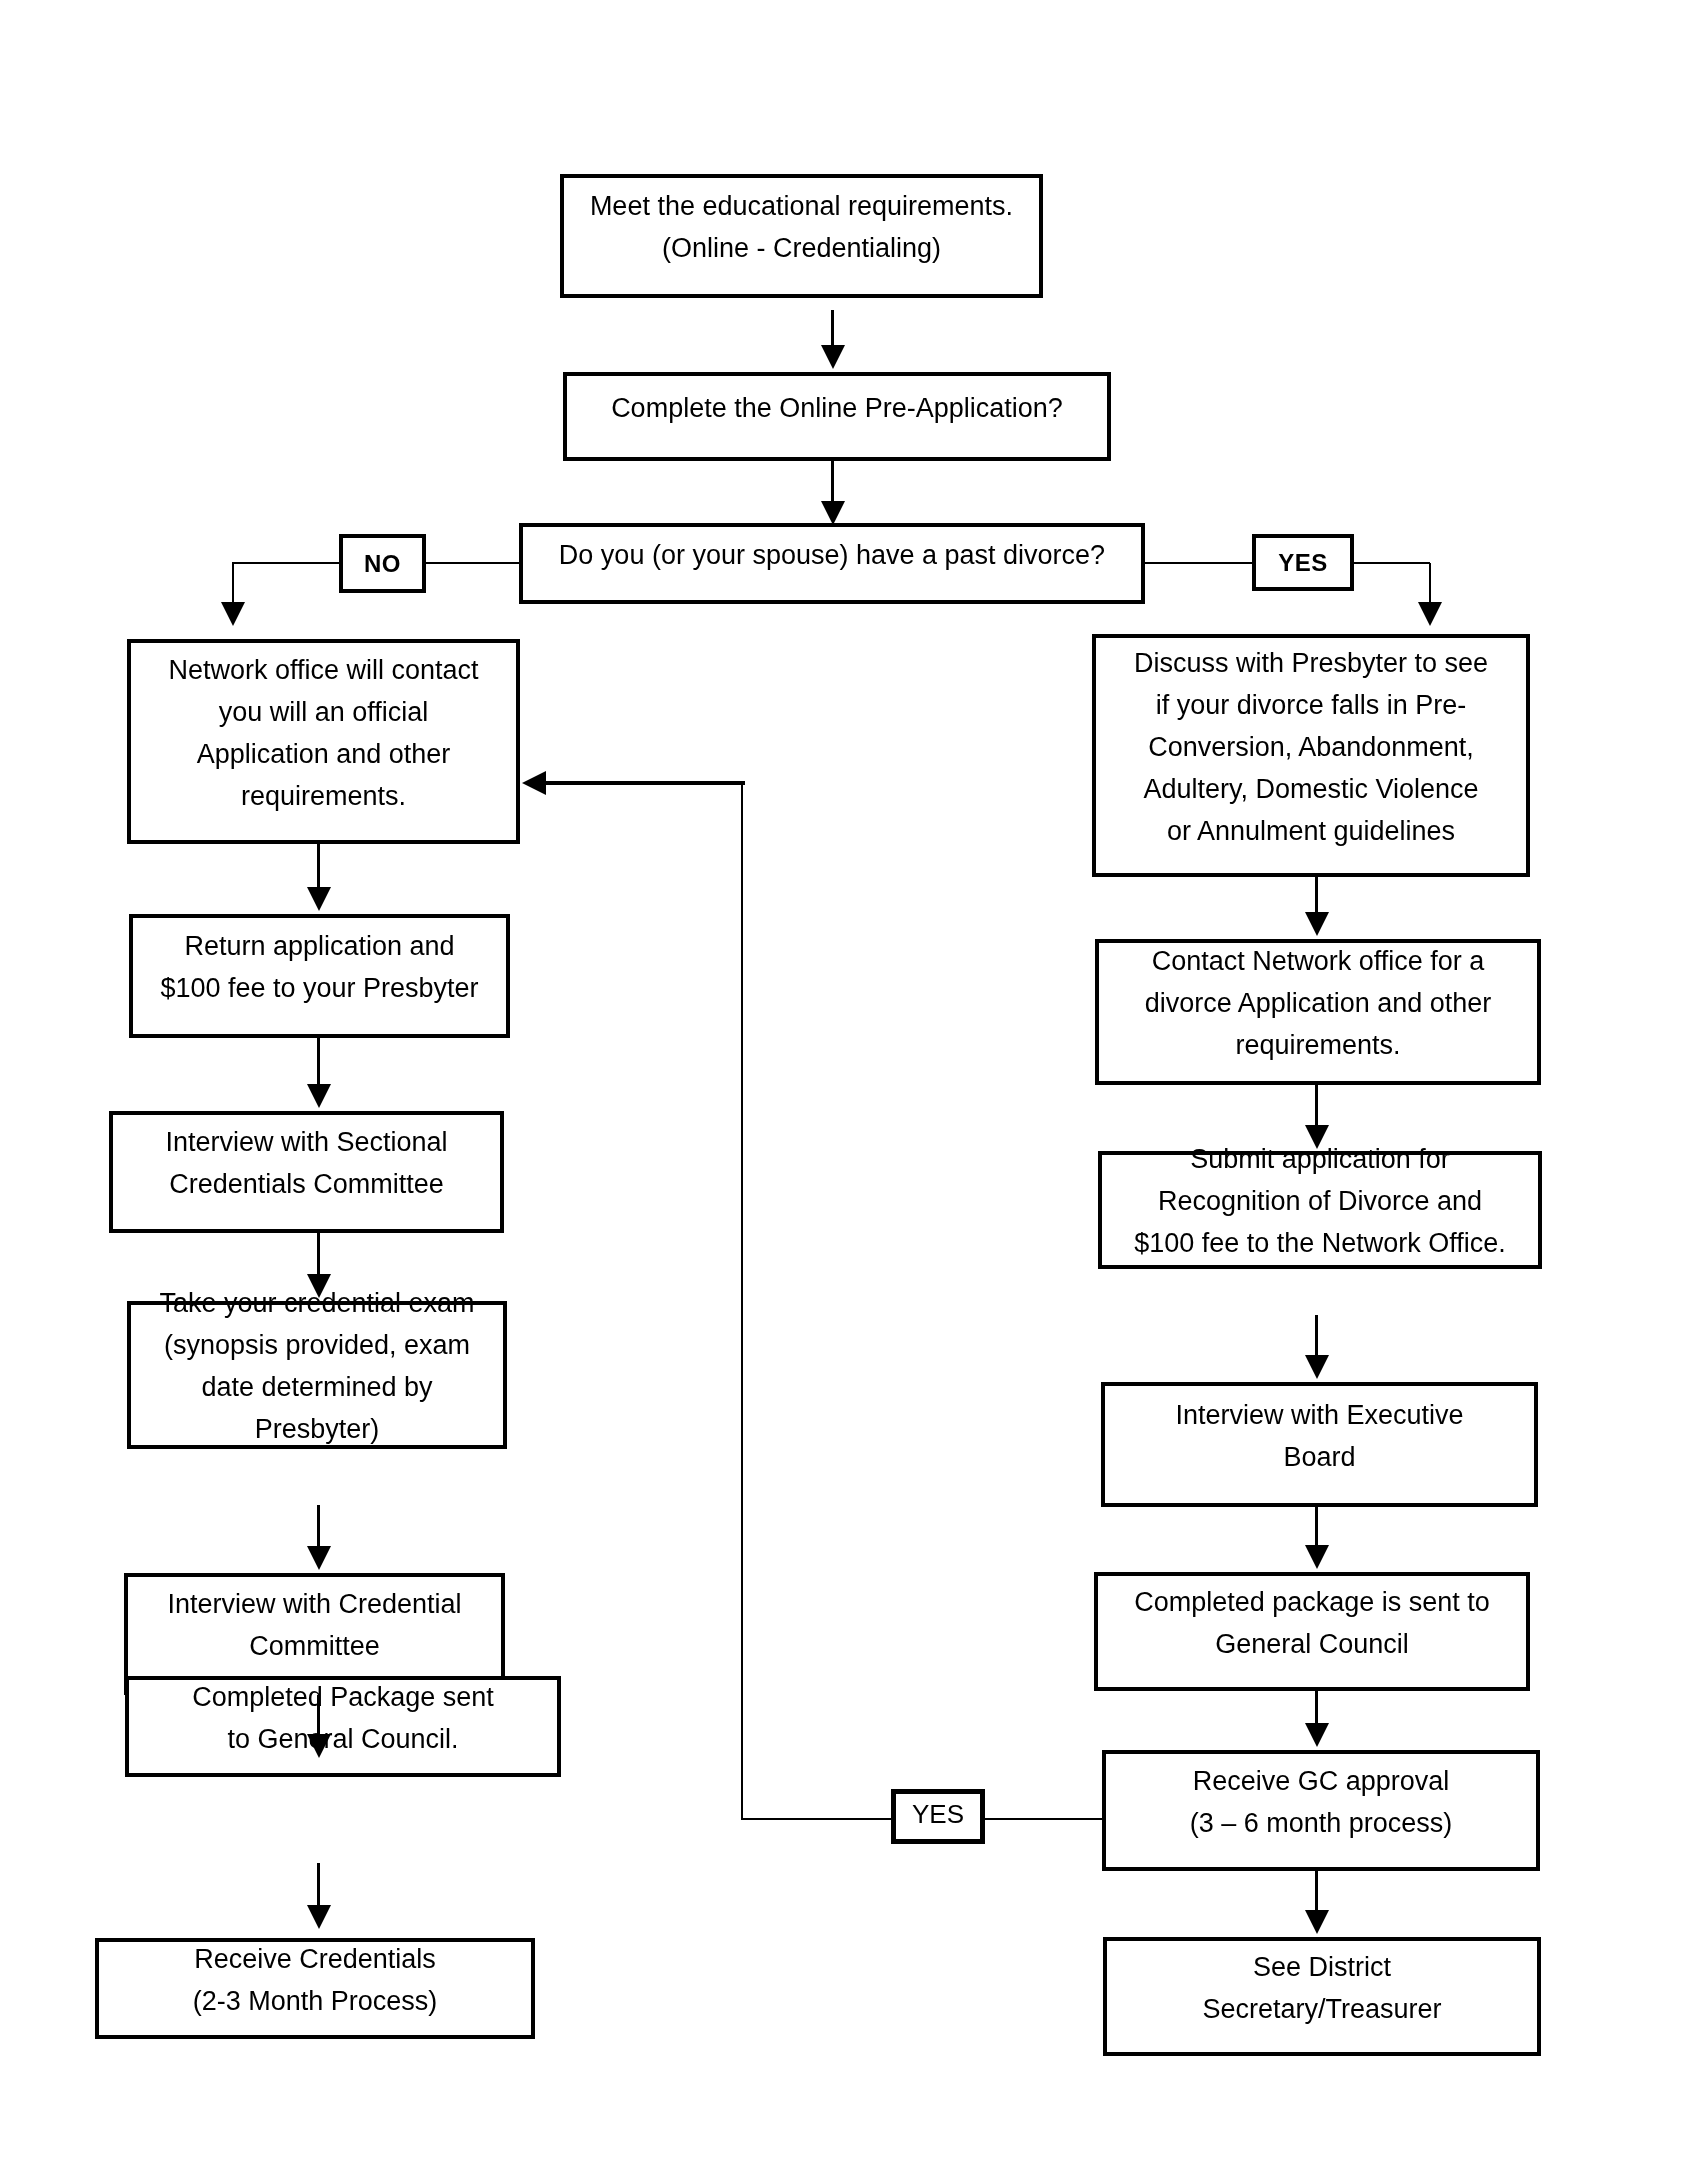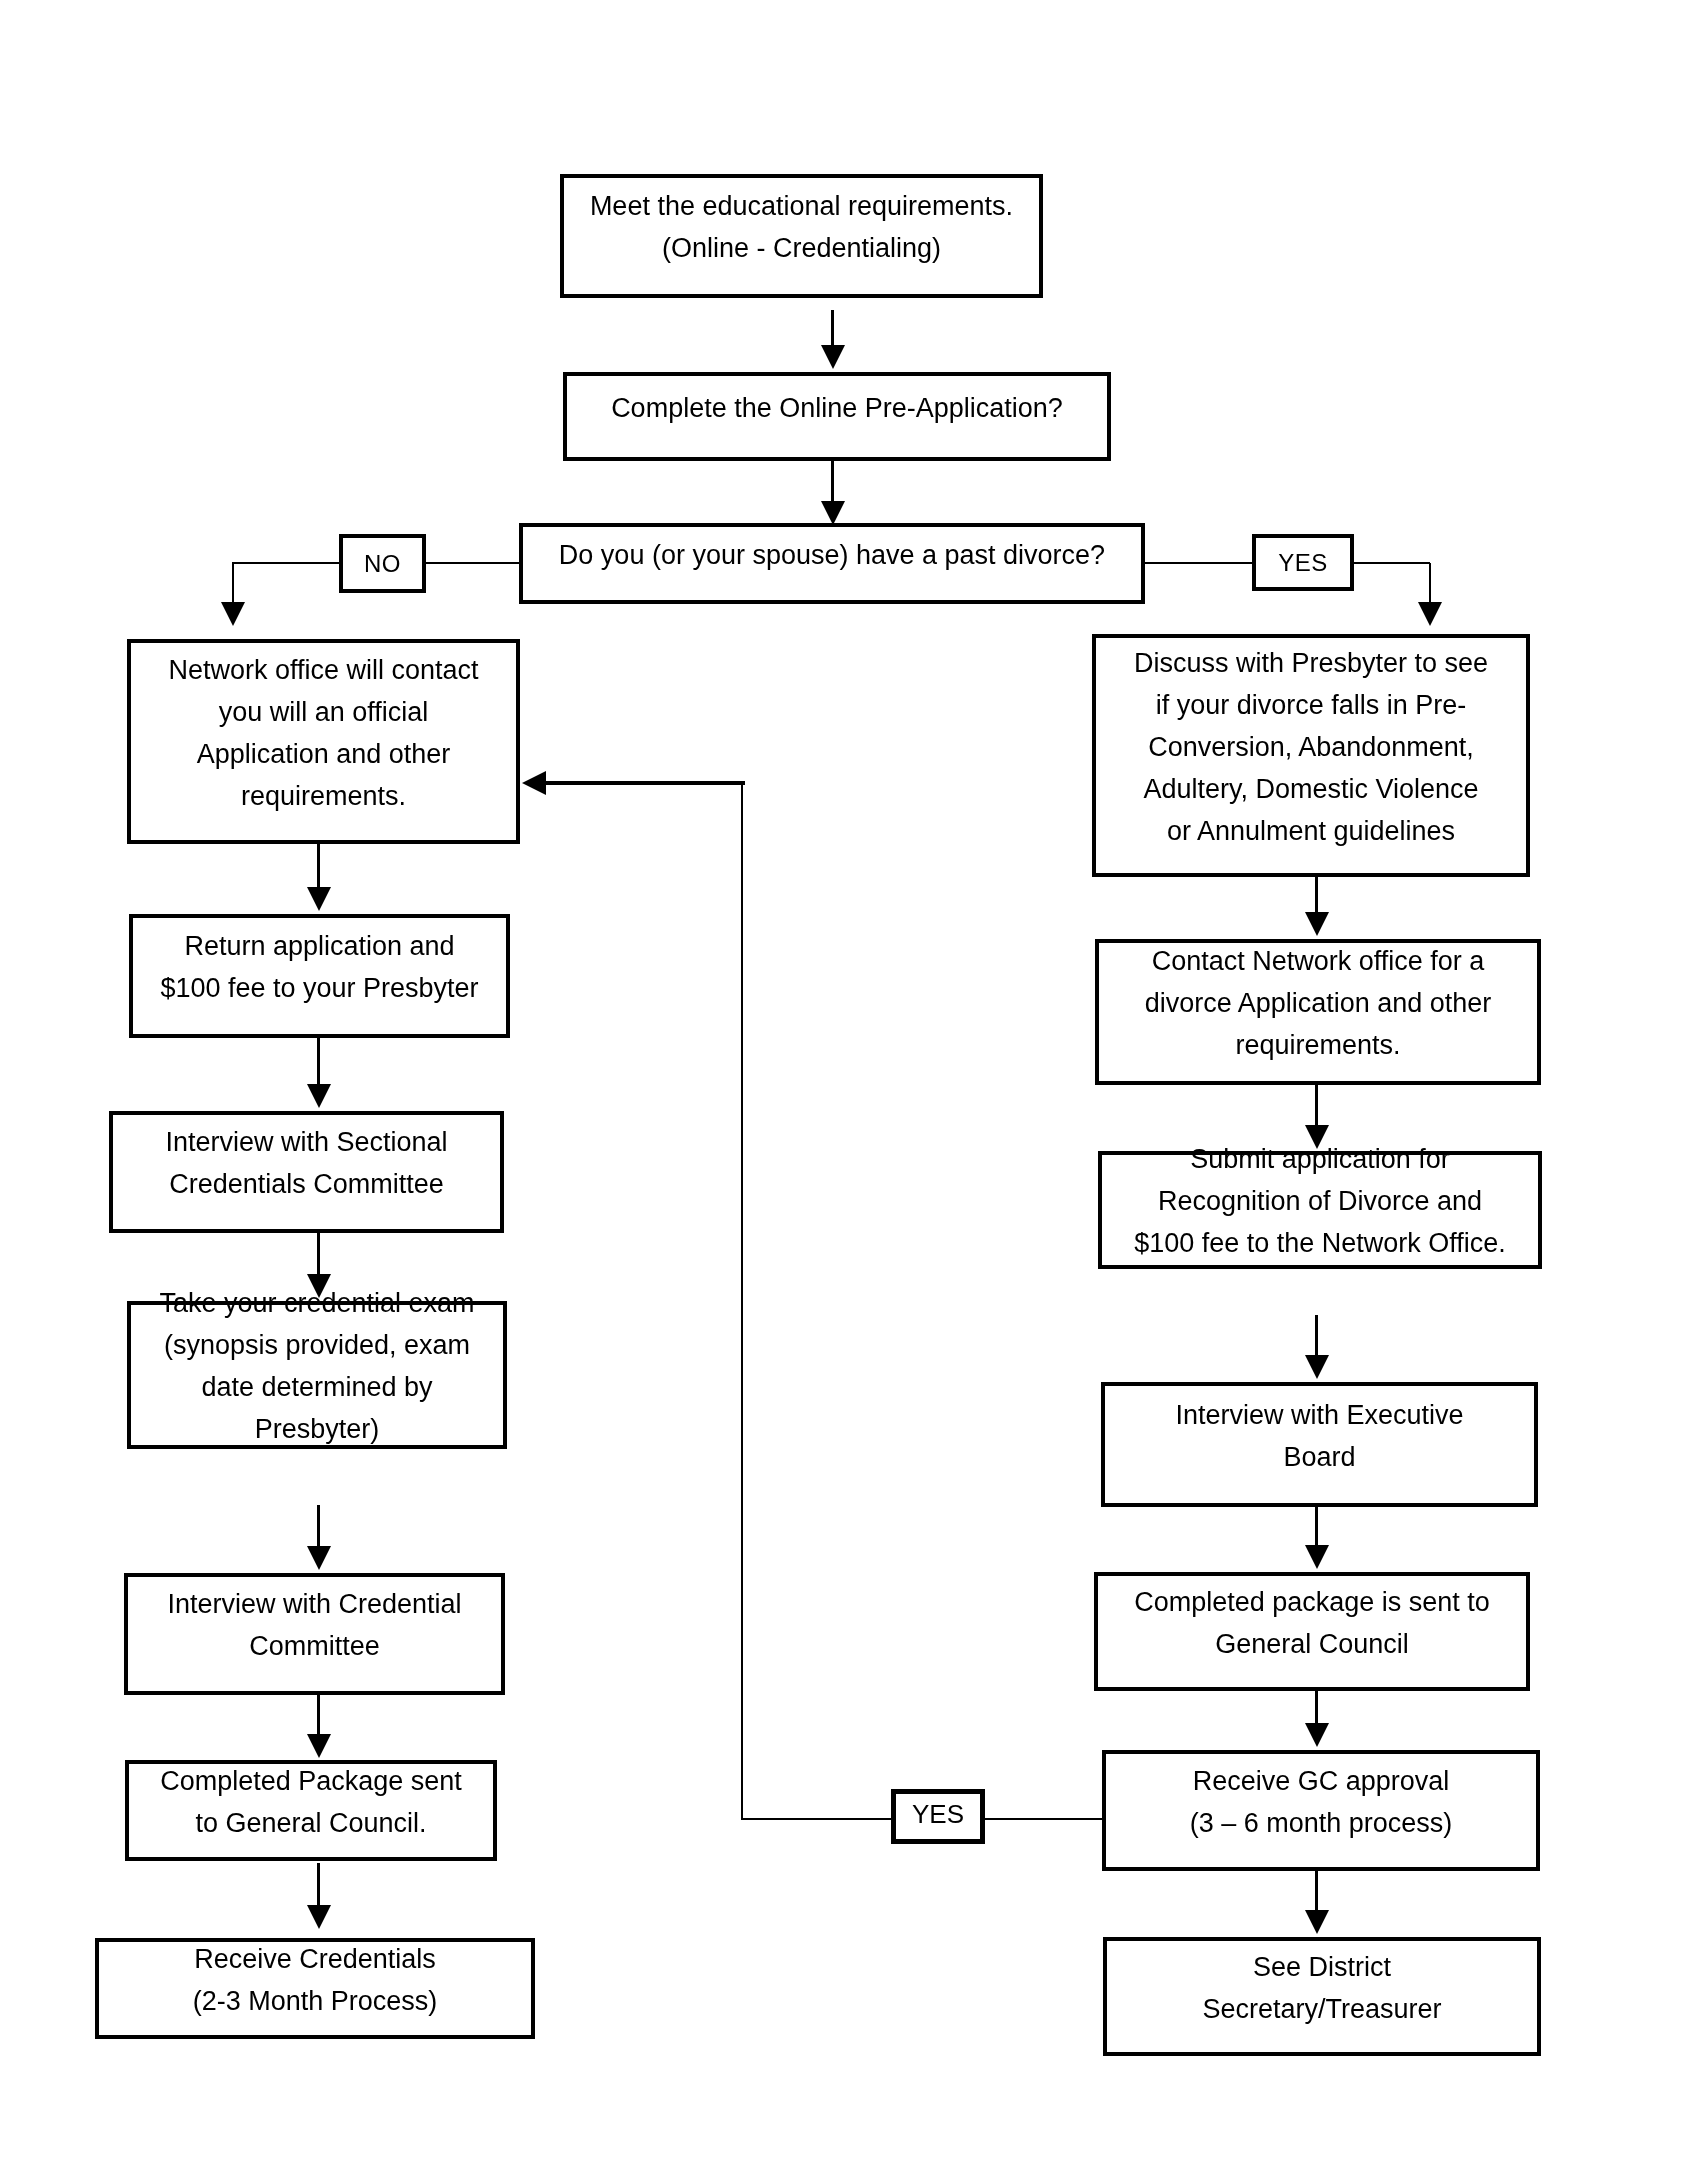--- a/index.html
+++ b/index.html
@@ -39,21 +39,21 @@
   }
   .label-box{
     position:absolute;
     border:4px solid #000;
     background:#fff;
     display:flex;
     align-items:center;
     justify-content:center;
     box-sizing:border-box;
   }
-  .label-box.bold .txt{font-weight:normal;font-size:24px;letter-spacing:0.5px;}
+  .label-box.bold .txt{font-weight:bold;font-size:24px;letter-spacing:0.5px;}
   .label-box.thick{border-width:5px;padding-bottom:4px;}
   .label-box .txt{font-size:26px;color:#000;}
   .line{position:absolute;background:#000;}
   .hd{ 
     position:absolute;width:0;height:0;
     border-left:12px solid transparent;
     border-right:12px solid transparent;
     border-top:24px solid #000;
   }
   .hl{ 
@@ -107,21 +107,21 @@
   <div class="node" style="left:127px;top:1301px;width:380px;height:148px">
     <span class="txt">Take your credential exam
 (synopsis provided, exam
 date determined by
 Presbyter)</span>
   </div>
   <div class="node" style="left:124px;top:1573px;width:381px;height:122px">
     <span class="txt">Interview with Credential
 Committee</span>
   </div>
-  <div class="node" style="left:125px;top:1760px;width:372px;height:101px">
+  <div class="node" style="left:125px;top:1676px;width:436px;height:101px">
     <span class="txt">Completed Package sent
 to General Council.</span>
   </div>
   <div class="node" style="left:95px;top:1938px;width:440px;height:101px">
     <span class="txt">Receive Credentials
 (2-3 Month Process)</span>
   </div>
 
   <div class="node" style="left:1092px;top:634px;width:438px;height:243px">
     <span class="txt">Discuss with Presbyter to see

